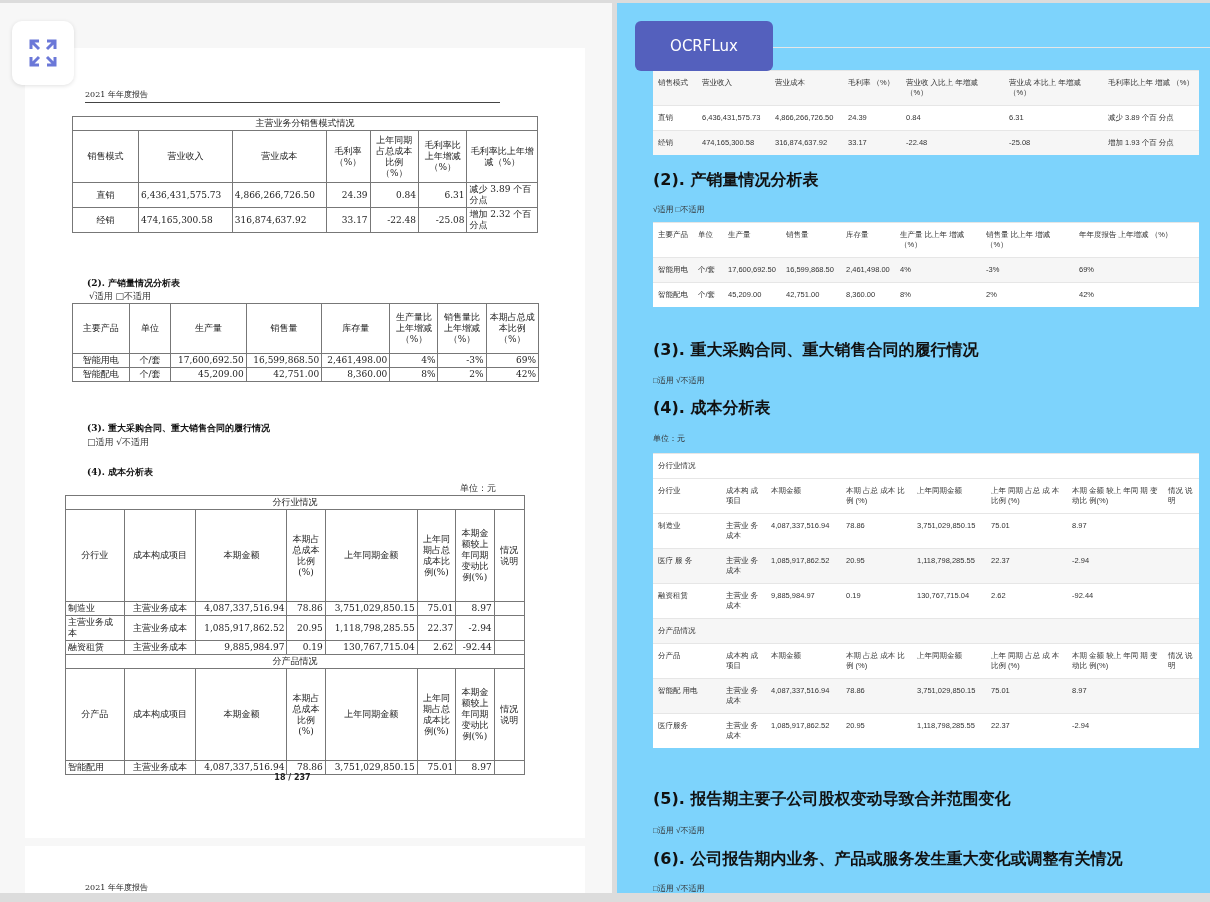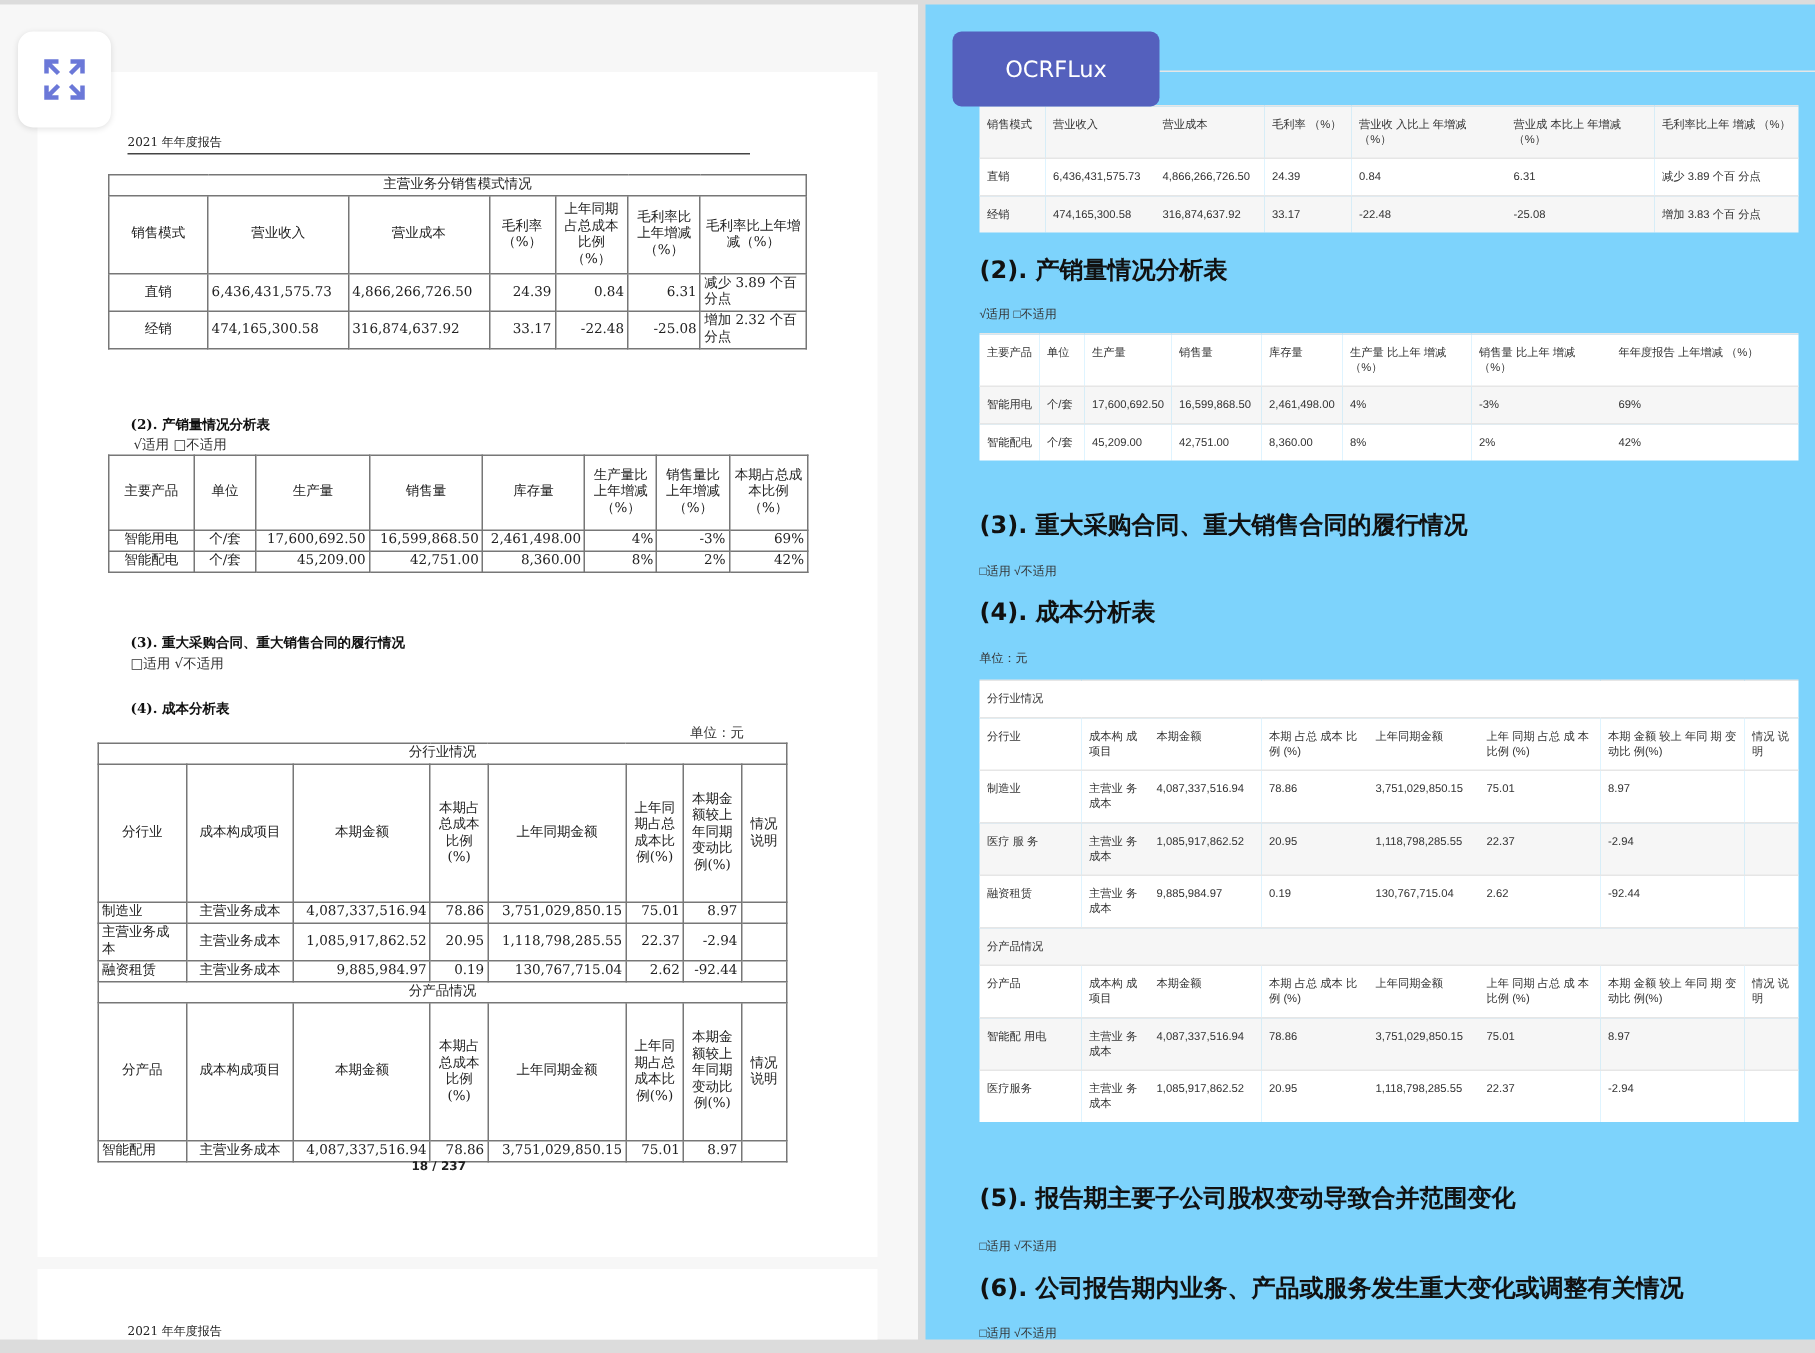--- a/index.html
+++ b/index.html
@@ -273,21 +273,21 @@
       <td>6.31</td>
       <td>减少 3.89 个百 分点</td>
     </tr>
     <tr class="sec">
       <td>经销</td>
       <td>474,165,300.58</td>
       <td>316,874,637.92</td>
       <td>33.17</td>
       <td>-22.48</td>
       <td>-25.08</td>
-      <td>增加 3.83 个百 分点</td>
+      <td>增加 1.93 个百 分点</td>
     </tr>
   </tbody>
     </table>
 
   <div class="r-h2" style="top:167px">(2). 产销量情况分析表</div>
   <div class="r-small" style="top:201px">√适用 □不适用</div>
 
   <table class="rt" style="left:36px;top:219px;width:546px">
     <tbody>
         <tr class="sec white">

